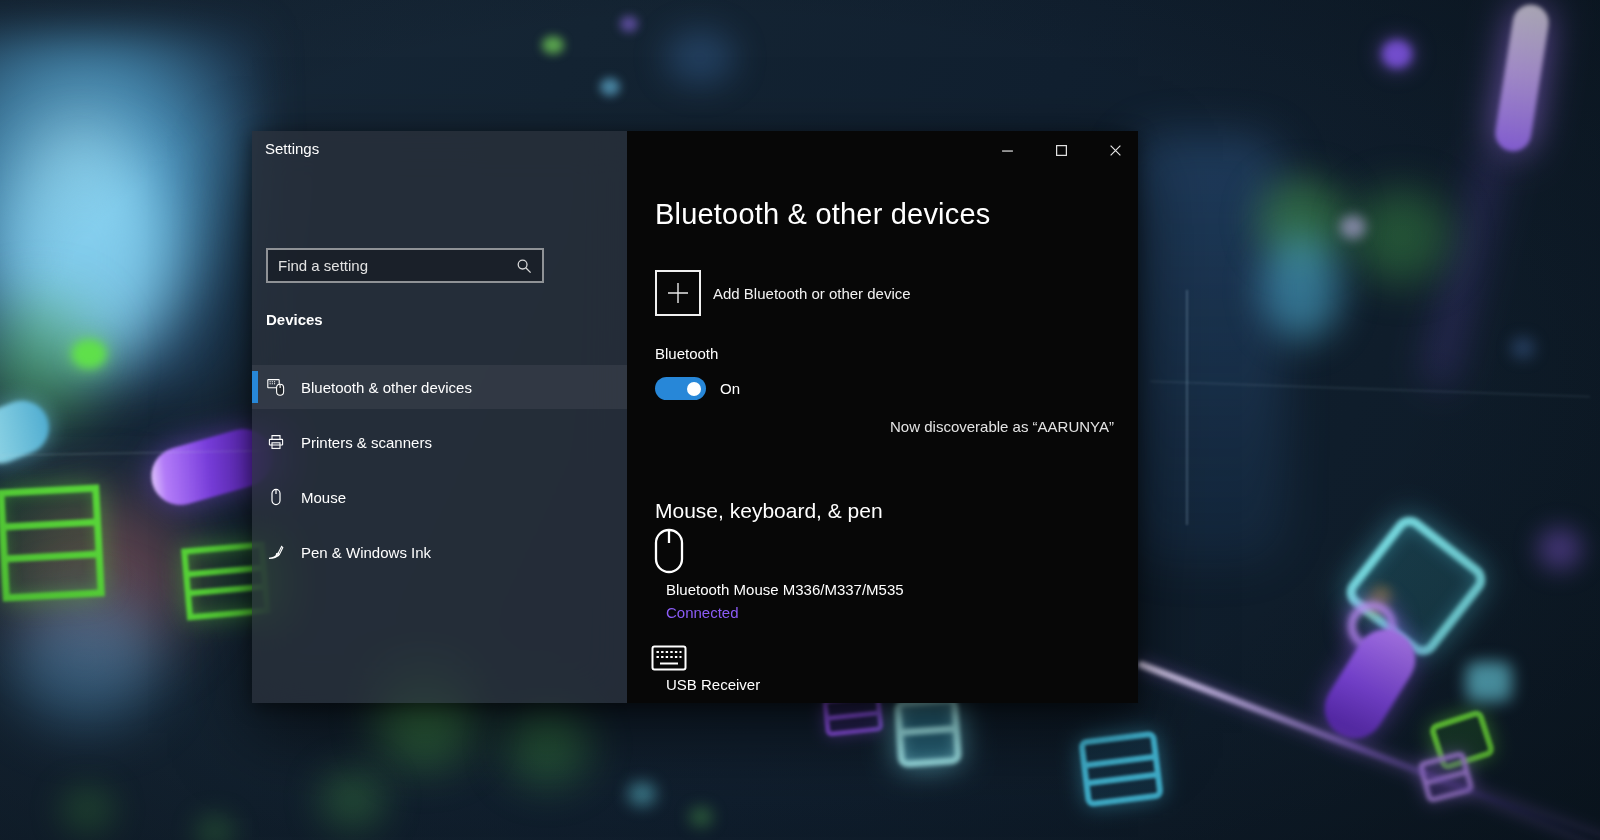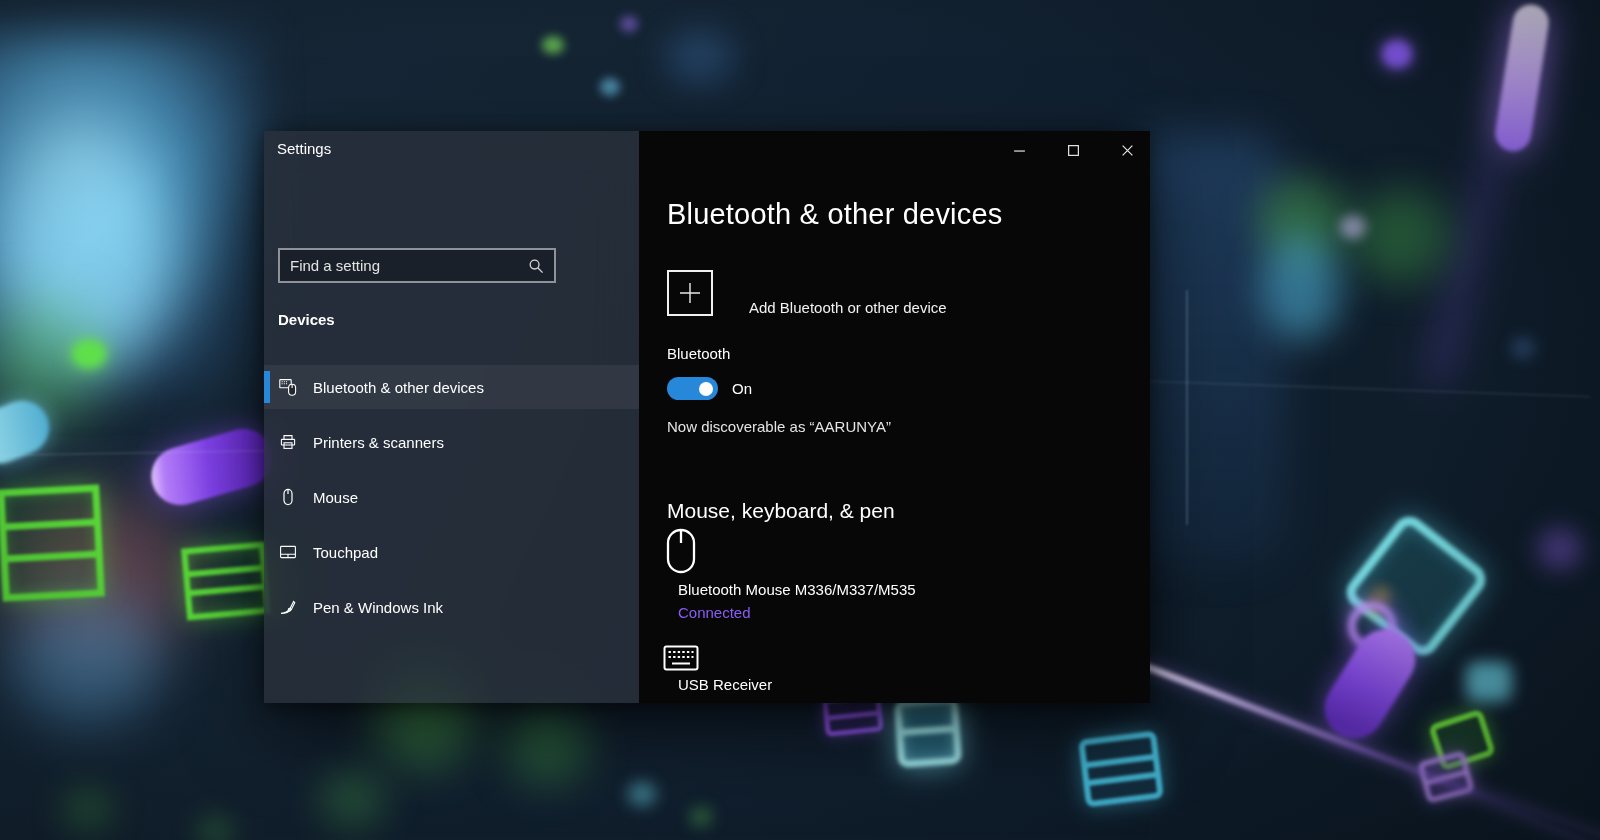--- a/index.html
+++ b/index.html
@@ -60,21 +60,21 @@
   .s-gbok3 { left:375px; top:672px; width:100px; height:95px; background:rgba(85,190,85,.45); border-radius:50%; filter:blur(22px); }
   .s-gbok4 { left:505px; top:705px; width:85px; height:80px; background:rgba(70,170,75,.4); border-radius:50%; filter:blur(20px); }
   .s-gbok5 { left:320px; top:770px; width:65px; height:60px; background:rgba(80,180,80,.35); border-radius:50%; filter:blur(18px); }
   .s-cdot2 { left:628px; top:782px; width:28px; height:24px; background:rgba(105,215,235,.55); border-radius:50%; filter:blur(8px); }
   .s-gdot2 { left:690px; top:808px; width:22px; height:18px; background:rgba(95,200,90,.5); border-radius:50%; filter:blur(8px); }
   .s-gbok6 { left:60px; top:785px; width:55px; height:50px; background:rgba(65,155,65,.35); border-radius:50%; filter:blur(15px); }
   .s-gbok7 { left:195px; top:815px; width:40px; height:35px; background:rgba(75,170,75,.35); border-radius:50%; filter:blur(12px); }
   .vignette { position:absolute; inset:0; background:radial-gradient(ellipse at 45% 45%, transparent 55%, rgba(4,10,16,.45) 100%); }
 
   
-  .win { position:absolute; left:264px; top:131px; width:886px; height:572px; display:flex; box-shadow:0 30px 70px rgba(0,0,0,.6), 0 4px 18px rgba(0,0,0,.45); }
+  .win { position:absolute; left:252px; top:131px; width:886px; height:572px; display:flex; box-shadow:0 30px 70px rgba(0,0,0,.6), 0 4px 18px rgba(0,0,0,.45); }
 
   
   .sidebar { width:375px; height:100%; background:rgba(43,49,58,.74); backdrop-filter:blur(22px) saturate(1.15); position:relative; color:#fff; flex:none; }
   .app-title { position:absolute; left:13px; top:9px; font-size:15px; color:#fff; }
   .home-row { position:absolute; left:0; top:68px; width:100%; height:28px; display:flex; align-items:center; cursor:default; }
   .home-row .nav-ic { margin-left:20px; }
   .home-row .lbl { margin-left:14px; font-size:15px; }
   .searchbox { position:absolute; left:14px; top:117px; width:278px; height:35px; border:2px solid #8f9296; background:rgba(8,10,12,.35); display:flex; align-items:center; }
   .searchbox input { flex:1; background:transparent; border:none; outline:none; color:#e8e8e8; font-size:15px; font-family:inherit; padding:0 8px 0 10px; }
   .searchbox input::placeholder { color:#e2e2e2; opacity:1; }
@@ -87,31 +87,31 @@
   .nav-item.selected .accent { display:block; }
   .nav-item .nav-ic { margin-left:15px; width:18px; display:flex; justify-content:center; }
   .nav-item .lbl { margin-left:16px; font-size:15px; color:#fff; }
 
   
   .main { flex:1; height:100%; background:#070707; color:#fff; position:relative; }
   .titlebar { height:40px; display:flex; justify-content:flex-end; align-items:flex-start; }
   .capbtn { width:46px; height:38px; display:flex; align-items:center; justify-content:center; background:transparent; border:none; margin-left:8px; }
   .content { padding:0 24px 0 28px; }
   .page-title { font-size:29px; font-weight:300; letter-spacing:.2px; margin-top:26px; line-height:34px; color:#fff; }
-  .add-row { margin-top:39px; display:flex; align-items:flex-end; cursor:default;gap:24px; }
+  .add-row { margin-top:39px; display:flex; align-items:center; cursor:default; }
   .plusbox { width:46px; height:46px; border:2px solid #f0f0f0; display:flex; align-items:center; justify-content:center; flex:none; }
   .add-row .lbl { margin-left:12px; font-size:15px; color:#f2f2f2; }
   .bt-label { margin-top:29px; font-size:15px; color:#fff; }
   .toggle-row { margin-top:15px; display:flex; align-items:center; }
   .toggle { position:relative; width:51px; height:23px; border-radius:12px; background:#4a4a4a; cursor:default; flex:none; }
   .toggle.on { background:#2787d8; }
   .toggle .knob { position:absolute; top:4.5px; left:5px; width:14px; height:14px; border-radius:50%; background:#fff; }
   .toggle.on .knob { left:auto; right:5px; }
   .toggle-row .state { margin-left:14px; font-size:15px; color:#fff; }
-  .discover { margin-top:18px; font-size:15px; color:#e4e4e4; }
+  .discover { margin-top:18px; font-size:15px; color:#e4e4e4;text-align:right; }
   .sec-title { margin-top:64px; font-size:21px; font-weight:300; color:#fff; }
   .dev-row { display:flex; margin-left:-8px; cursor:default;flex-direction:column; }
   .dev-row.first { margin-top:5px; }
   .dev-row.second { margin-top:22px; }
   .dev-ic { width:44px; display:flex; justify-content:center; align-items:flex-start; flex:none; }
   .dev-txt { margin-left:19px; }
   .dev-row.first .dev-txt { margin-top:6px; }
   .dev-row.second .dev-txt { margin-top:4px; }
   .dev-name { font-size:15px; color:#fff; line-height:20px; }
   .dev-status { font-size:15px; color:#8b5cf6; line-height:20px; margin-top:3px; }
@@ -219,30 +219,20 @@
 
         <span class="nav-ic">
           <svg width="18" height="18" viewBox="0 0 18 18" fill="none" stroke="#ffffff" stroke-width="1.2">
             <rect x="5" y="1.4" width="8" height="15.2" rx="4"></rect>
             <path d="M9 1.4 V6"></path>
           </svg>
         </span>
         <span class="lbl">Mouse</span>
       </div>
 
-      <div class="nav-item">
-
-        <span class="nav-ic">
-          <svg width="18" height="18" viewBox="0 0 18 18" fill="none" stroke="#ffffff" stroke-width="1.1">
-            <rect x="1.6" y="3.4" width="14.8" height="11.2" rx="0.8"></rect>
-            <path d="M1.6 11.2 H16.4 M9 11.2 V14.6"></path>
-          </svg>
-        </span>
-        <span class="lbl">Touchpad</span>
-      </div>
 
 
       <div class="nav-item">
 
         <span class="nav-ic">
           <svg width="18" height="18" viewBox="0 0 18 18" fill="none" stroke="#ffffff" stroke-width="1.1">
             <path d="M2 15.4 C6.4 15, 9.2 13.2, 11 10.6 L14.6 3.4 L15.8 4.6 L12.4 11.4 C10.4 13.8, 6.8 15.4, 2 15.4 Z"></path>
             <path d="M10.6 10.2 a1.3 1.3 0 1 0 0.1 0"></path>
           </svg>
         </span>

